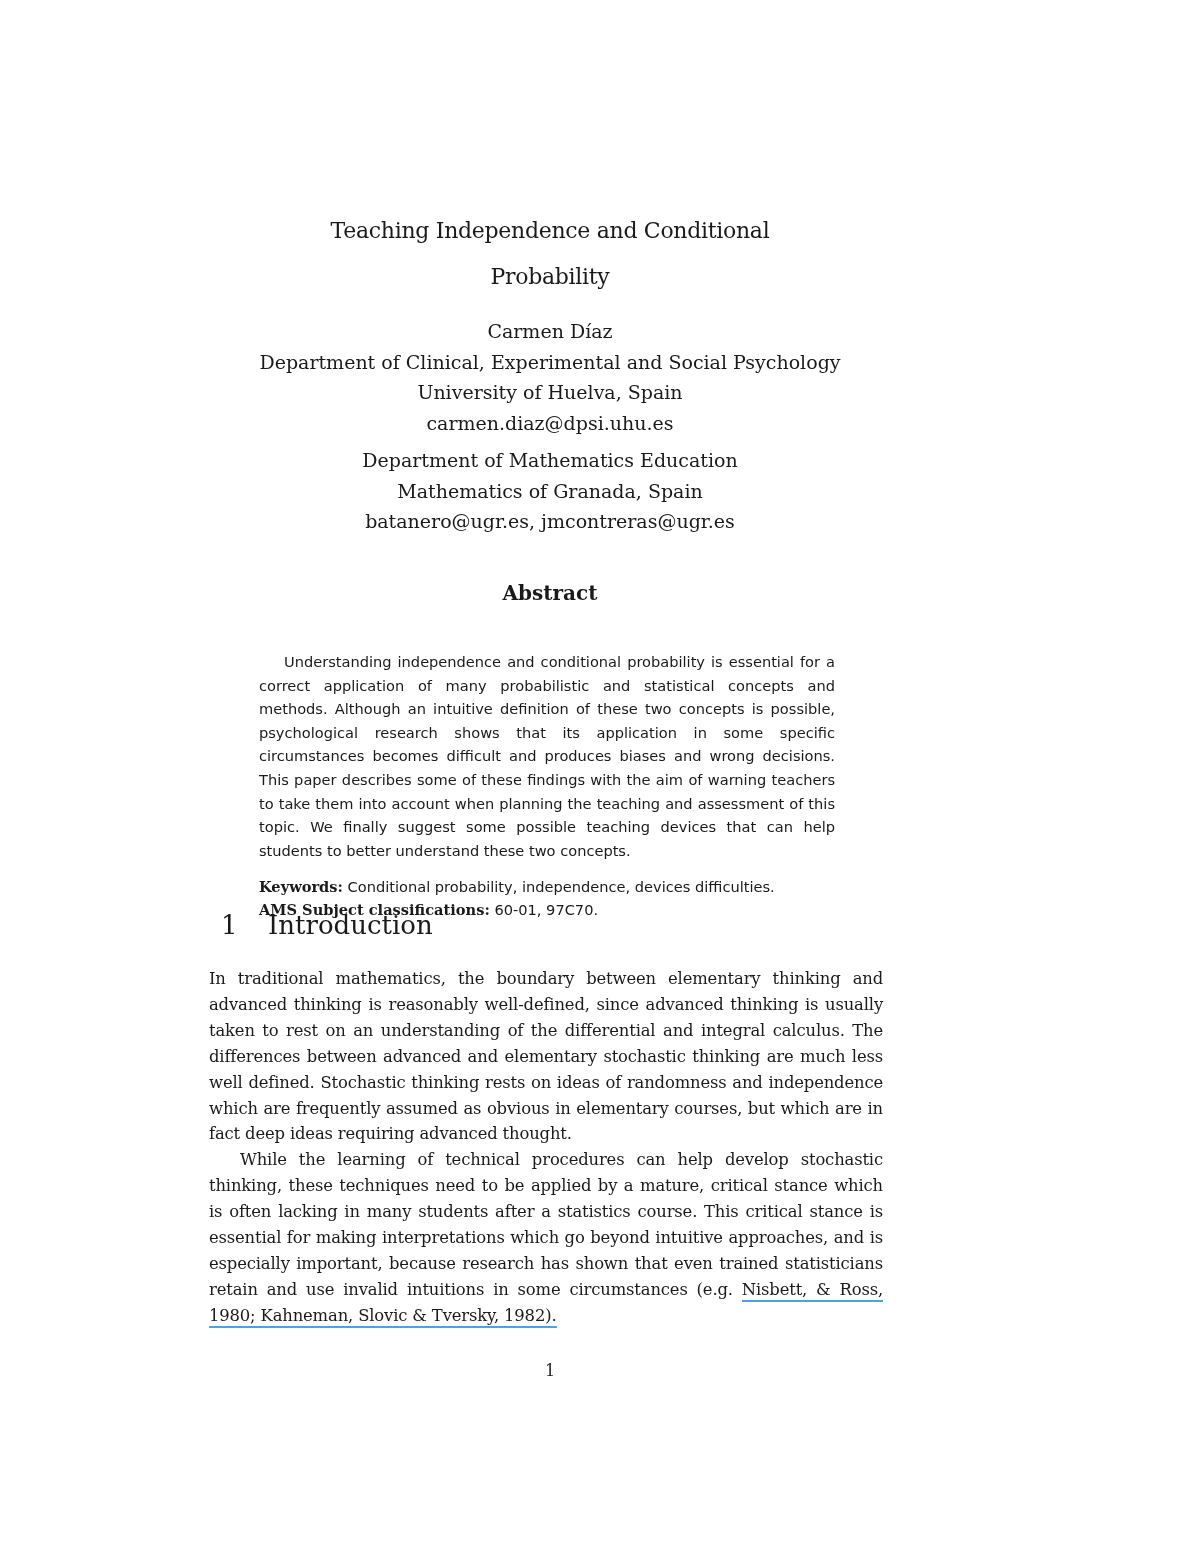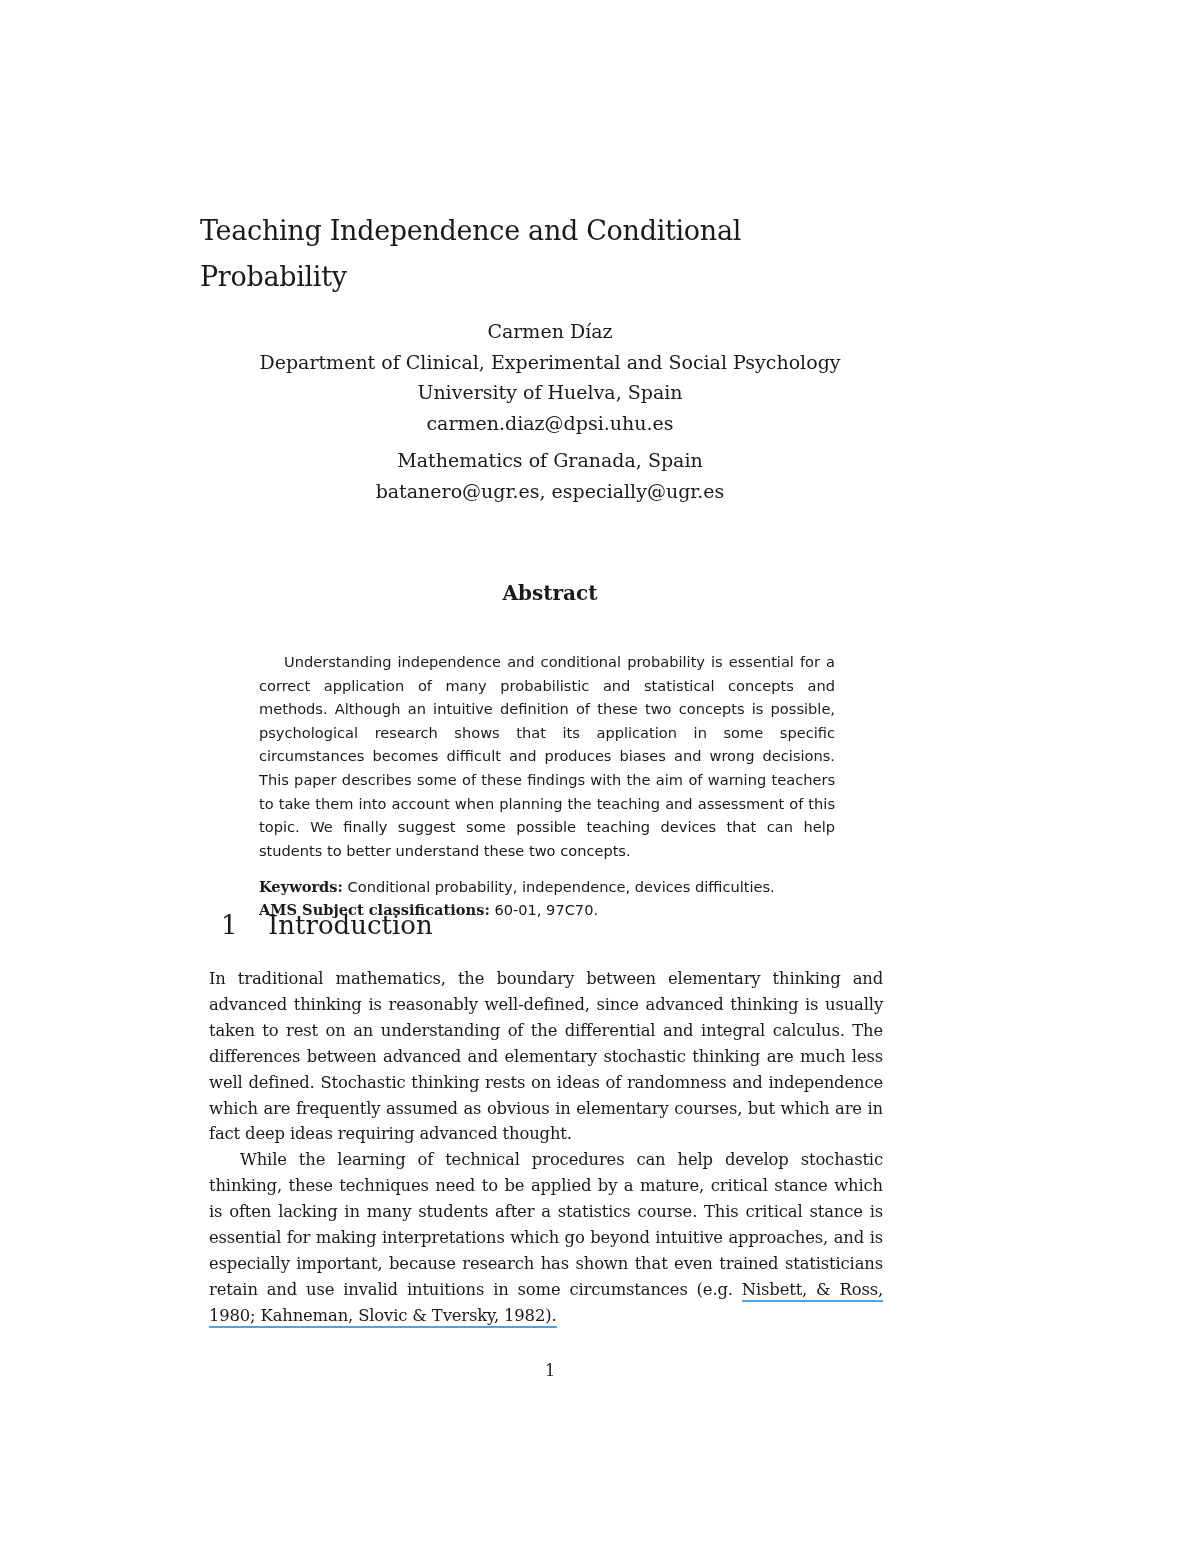--- a/index.html
+++ b/index.html
@@ -1,21 +1,21 @@
 <!DOCTYPE html>
 <html><head>
   <meta charset="utf-8">
   <style>
     html, body { margin: 0; padding: 0; background: #ffffff; }
     body { width: 1200px; height: 1553px; position: relative; overflow: hidden; color: #1a1a1a; }
     .page { position: absolute; left: 0; top: 0; width: 1200px; height: 1553px; }
     .serif { font-family: "DejaVu Serif", "Liberation Serif", serif; }
     .sans { font-family: "DejaVu Sans", "Liberation Sans", sans-serif; margin-top: 44px; }
 
-    .title { position: absolute; left: 200px; width: 700px; top: 208px; font-size: 27px; line-height: 46px; font-weight: normal; letter-spacing: -0.3px; }
+    .title { position: absolute; left: 200px; width: 700px; top: 208px; font-size: 22px; line-height: 46px; font-weight: normal; text-align: center; letter-spacing: -0.3px; }
     .author-block { position: absolute; left: 200px; width: 700px; text-align: center; font-size: 19px; line-height: 30.5px; }
     .author-block div { white-space: nowrap; }
     .ab1 { top: 308px; margin-top: 8px; }
     .ab2 { top: 445px; }
 
     .abstract-head { position: absolute; left: 200px; width: 700px; top: 581px; text-align: center; font-weight: bold; font-size: 20px; }
     .abstract { position: absolute; left: 259px; width: 576px; top: 606px; font-size: 14.6px; line-height: 23.6px; text-align: justify; }
     .abstract p { margin: 0; text-indent: 25px; }
     .kw { position: absolute; left: 259px; width: 600px; top: 831px; font-size: 14.6px; line-height: 23px; }
     .kw b { font-family: "DejaVu Serif", "Liberation Serif", serif; font-weight: bold; }
@@ -41,22 +41,23 @@
   </div>
 
   <div class="author-block ab1 serif">
     <div>Carmen Díaz</div>
     <div>Department of Clinical, Experimental and Social Psychology</div>
     <div>University of Huelva, Spain</div>
     <div>carmen.diaz@dpsi.uhu.es</div>
   </div>
 
   <div class="author-block ab2 serif">
+    <div>Department of Mathematics Education</div>
     <div>Mathematics of Granada, Spain</div>
-    <div>batanero@ugr.es, especially@ugr.es</div>
+    <div>batanero@ugr.es, jmcontreras@ugr.es</div>
   </div>
 
   <div class="abstract-head serif">Abstract</div>
 
   <div class="abstract sans">
     <p>Understanding independence and conditional probability is essential for a correct application of many probabilistic and statistical concepts and methods.  Although an intuitive definition of these two concepts is possible, psychological research shows that its application in some specific circumstances becomes difficult and produces biases and wrong decisions. This paper describes some of these findings with the aim of warning teachers to take them into account when planning the teaching and assessment of this topic. We finally suggest some possible teaching devices that can help students to better understand these two concepts.</p>
   </div>
 
   <div class="kw sans">
     <div>

